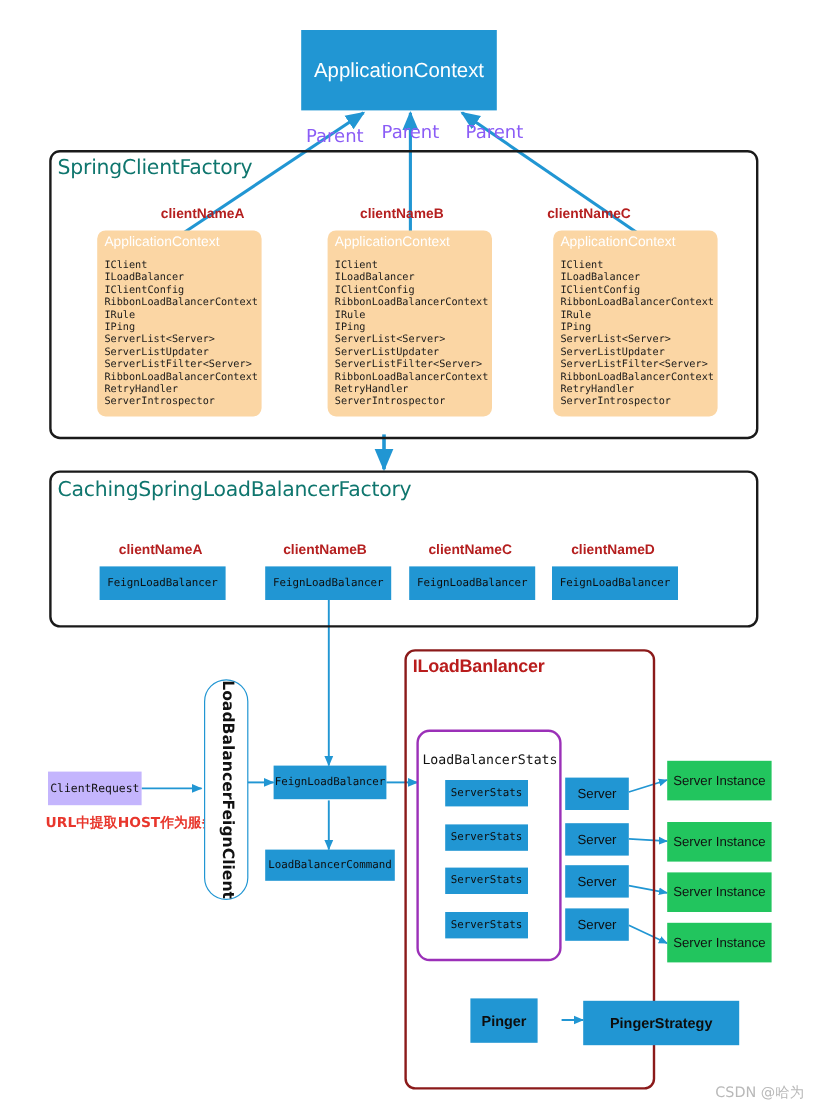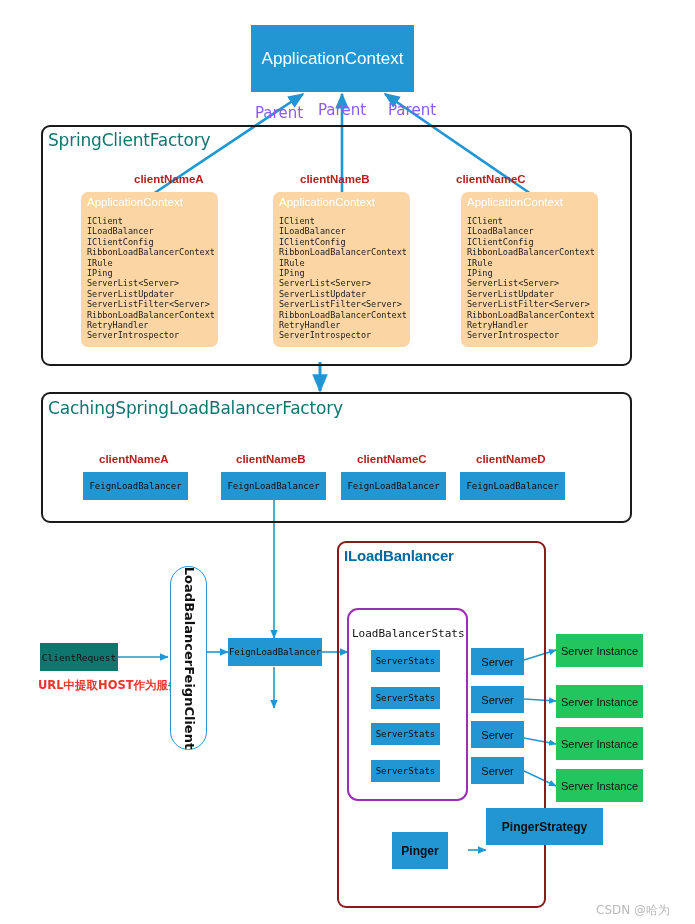--- a/index.html
+++ b/index.html
@@ -25,21 +25,21 @@
   .blue{position:absolute;background:#2196d3;color:#0d0d0d;
         display:flex;align-items:center;justify-content:center;
         font-family:"DejaVu Sans Mono",monospace;font-size:9px;white-space:nowrap;}
   .blue.sans{font-family:"Liberation Sans",sans-serif;font-size:11px;}
   .blue.bold{font-weight:bold;font-size:12px;font-family:"Liberation Sans",sans-serif;}
 
   .orange{position:absolute;background:#22c55e;color:#111;
           display:flex;align-items:center;justify-content:center;
           font-family:"Liberation Sans",sans-serif;font-size:11px;white-space:nowrap;}
 
-  .redbox{position:absolute;background:#0f766e;color:#111;
+  .redbox{position:absolute;background:#c4b5fd;color:#111;
           display:flex;align-items:center;justify-content:center;
           font-family:"DejaVu Sans Mono",monospace;font-size:9.5px;white-space:nowrap;}
 
   .cjk-note{position:absolute;color:#e8362c;font-size:11.5px;white-space:nowrap;
             font-family:"DejaVu Sans",sans-serif;font-weight:bold;}
 
   
   .topnode{position:absolute;background:#2196d3;color:#fff;
            display:flex;align-items:center;justify-content:center;
            font-size:17px;font-family:"Liberation Sans",sans-serif;}
@@ -180,40 +180,41 @@
 
   <div class="redbox" style="left:40px;top:643px;width:78px;height:28px;">ClientRequest</div>
   <div class="cjk-note" style="left:38px;top:678px;">URL中提取HOST作为服务名称</div>
 
   <div class="vpill" style="left:170px;top:566px;width:35px;height:182px;">
     <span>LoadBalancerFeignClient</span>
   </div>
 
   <div class="blue" style="left:228px;top:638px;width:94px;height:28px;">FeignLoadBalancer</div>
 
+  <div class="blue" style="left:221px;top:708px;width:108px;height:26px;">LoadBalancerCommand</div>
 
   <div class="frame frame-red" style="left:337px;top:541px;width:205px;height:363px;"></div>
-  <div class="frame-title" style="left:344px;top:548px;color:#0369a1;font-weight:bold;font-size:15px;font-family:'Liberation Sans',sans-serif;">ILoadBanlancer</div>
+  <div class="frame-title" style="left:344px;top:548px;color:#b91c1c;font-weight:bold;font-size:15px;font-family:'Liberation Sans',sans-serif;">ILoadBanlancer</div>
 
   <div class="frame-purple" style="position:absolute;left:347px;top:608px;width:117px;height:189px;"></div>
   <div class="lbs-title" style="left:352px;top:615px;">LoadBalancerStats</div>
 
   <div class="blue" style="left:371px;top:650px;width:69px;height:22px;">ServerStats</div>
   <div class="blue" style="left:371px;top:687px;width:69px;height:22px;">ServerStats</div>
   <div class="blue" style="left:371px;top:723px;width:69px;height:22px;">ServerStats</div>
   <div class="blue" style="left:371px;top:760px;width:69px;height:22px;">ServerStats</div>
 
   <div class="blue sans" style="left:471px;top:648px;width:53px;height:27px;">Server</div>
   <div class="blue sans" style="left:471px;top:686px;width:53px;height:27px;">Server</div>
   <div class="blue sans" style="left:471px;top:721px;width:53px;height:27px;">Server</div>
   <div class="blue sans" style="left:471px;top:757px;width:53px;height:27px;">Server</div>
 
   <div class="orange" style="left:556px;top:634px;width:87px;height:33px;">Server Instance</div>
   <div class="orange" style="left:556px;top:685px;width:87px;height:33px;">Server Instance</div>
   <div class="orange" style="left:556px;top:727px;width:87px;height:33px;">Server Instance</div>
   <div class="orange" style="left:556px;top:769px;width:87px;height:33px;">Server Instance</div>
 
   <div class="blue bold" style="left:392px;top:832px;width:56px;height:37px;">Pinger</div>
-  <div class="blue bold" style="left:486px;top:808px;width:117px;height:37px;">PingerStrategy</div>
+  <div class="blue bold" style="left:486px;top:834px;width:130px;height:37px;">PingerStrategy</div>
 
   <div class="watermark" style="left:596px;top:902px;">CSDN @哈为</div>
 
 </div>
 
 </body></html>

